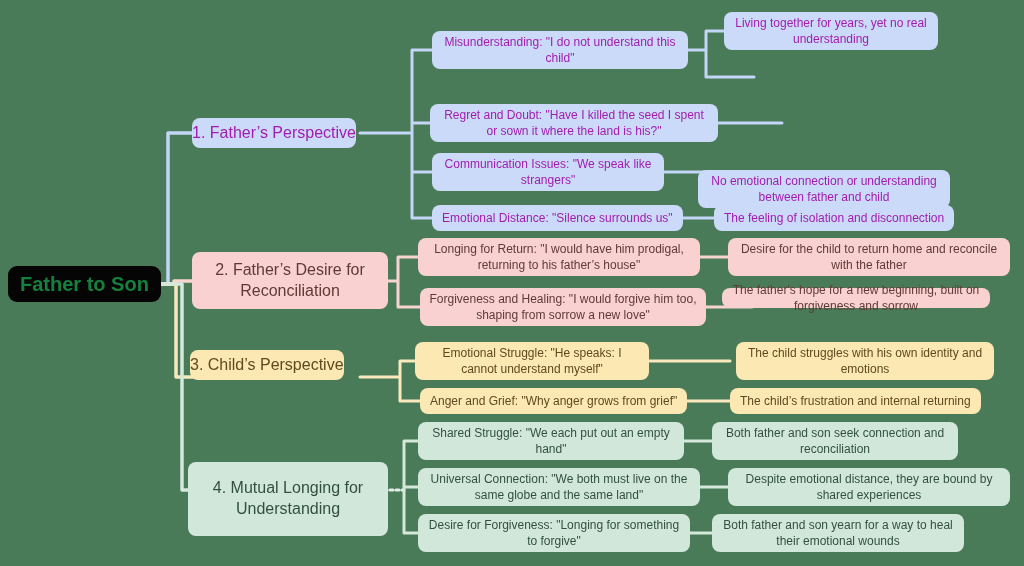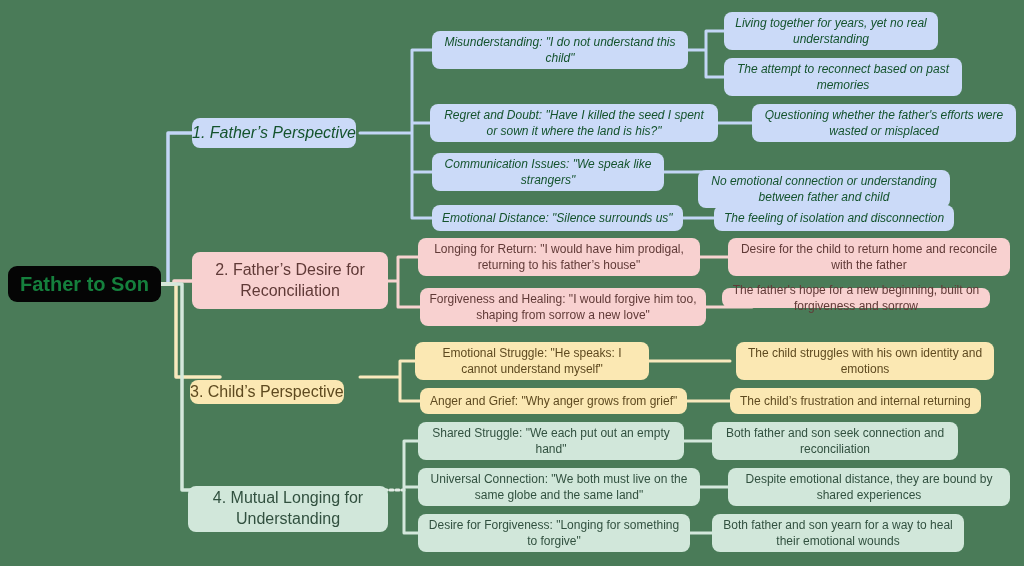--- a/index.html
+++ b/index.html
@@ -28,21 +28,21 @@
   .one{white-space:nowrap;padding:4px 10px;}
   .hdr{font-size:16px;line-height:1.3;}
   .hdr.one{padding:4px 0;}
   .root{
     background:#050505;color:#15803d;
     font-size:20px;font-weight:bold;
     white-space:nowrap;
     padding:6px 12px;
     border-radius:9px;
   }
-  .b1{background:#cbdaf8;color:#14532d;font-style:italic;}
+  .b1{background:#cbdaf8;color:#a21caf;}
   .b2{background:#f8d1d0;color:#603a37;}
   .b3{background:#fbe8b3;color:#5e4a20;}
   .b4{background:#d1e7da;color:#31503f;}
 </style>
 </head>
 <body>
 
 <div id="canvas">
 
   <svg id="links" width="1024" height="566" fill="none" stroke-linecap="round" stroke-linejoin="round">
@@ -60,41 +60,39 @@
     <path stroke="#d4e8dc" stroke-width="3.5" d="M120 284 L182 284 L182 490 L220 490"></path>
     <path stroke="#e3ece6" stroke-width="3" stroke-dasharray="3 3" d="M384 490 L404 490"></path>
     <path stroke="#d4e8dc" stroke-width="3" d="M404 441 L404 533 M404 441 L742 441 M404 487 L758 487 M404 533 L742 533"></path>
   </svg>
 
   <div class="node root" style="left:8px;top:266px;height:36px">Father to Son</div>
 
   <div class="node hdr one b1" style="left:192px;top:118px;height:30px">1. Father’s Perspective</div>
   <div class="node b1" style="left:432px;top:31px;width:256px;height:38px">Misunderstanding: "I do not understand this child"</div>
   <div class="node b1" style="left:724px;top:12px;width:214px;height:38px">Living together for years, yet no real understanding</div>
-  <div class="node b1" style="left:724px;top:58px;width:238px;height:38px">The attempt to reconnect based on past memories</div>
   <div class="node b1" style="left:430px;top:104px;width:288px;height:38px">Regret and Doubt: "Have I killed the seed I spent or sown it where the land is his?"</div>
-  <div class="node b1" style="left:752px;top:104px;width:264px;height:38px">Questioning whether the father's efforts were wasted or misplaced</div>
   <div class="node b1" style="left:432px;top:153px;width:232px;height:38px">Communication Issues: "We speak like strangers"</div>
   <div class="node b1" style="left:698px;top:170px;width:252px;height:38px">No emotional connection or understanding between father and child</div>
   <div class="node one b1" style="left:432px;top:205px;height:26px">Emotional Distance: "Silence surrounds us"</div>
   <div class="node one b1" style="left:714px;top:205px;height:26px">The feeling of isolation and disconnection</div>
 
   <div class="node hdr b2" style="left:192px;top:252px;width:196px;height:57px">2. Father’s Desire for Reconciliation</div>
   <div class="node b2" style="left:418px;top:238px;width:282px;height:38px">Longing for Return: "I would have him prodigal, returning to his father’s house"</div>
   <div class="node b2" style="left:728px;top:238px;width:282px;height:38px">Desire for the child to return home and reconcile with the father</div>
   <div class="node b2" style="left:420px;top:288px;width:286px;height:38px">Forgiveness and Healing: "I would forgive him too, shaping from sorrow a new love"</div>
   <div class="node b2" style="left:722px;top:288px;width:268px;height:20px">The father's hope for a new beginning, built on forgiveness and sorrow</div>
 
-  <div class="node hdr one b3" style="left:190px;top:380px;height:24px">3. Child’s Perspective</div>
+  <div class="node hdr one b3" style="left:190px;top:350px;height:30px">3. Child’s Perspective</div>
   <div class="node b3" style="left:415px;top:342px;width:234px;height:38px">Emotional Struggle: "He speaks: I cannot understand myself"</div>
   <div class="node b3" style="left:736px;top:342px;width:258px;height:38px">The child struggles with his own identity and emotions</div>
   <div class="node one b3" style="left:420px;top:388px;height:26px">Anger and Grief: "Why anger grows from grief"</div>
   <div class="node one b3" style="left:730px;top:388px;height:26px">The child’s frustration and internal returning</div>
 
-  <div class="node hdr b4" style="left:188px;top:486px;width:200px;height:46px">4. Mutual Longing for Understanding</div>
+  <div class="node hdr b4" style="left:188px;top:462px;width:200px;height:74px">4. Mutual Longing for Understanding</div>
   <div class="node b4" style="left:418px;top:422px;width:266px;height:38px">Shared Struggle: "We each put out an empty hand"</div>
   <div class="node b4" style="left:712px;top:422px;width:246px;height:38px">Both father and son seek connection and reconciliation</div>
   <div class="node b4" style="left:418px;top:468px;width:282px;height:38px">Universal Connection: "We both must live on the same globe and the same land"</div>
   <div class="node b4" style="left:728px;top:468px;width:282px;height:38px">Despite emotional distance, they are bound by shared experiences</div>
   <div class="node b4" style="left:418px;top:514px;width:272px;height:38px">Desire for Forgiveness: "Longing for something to forgive"</div>
   <div class="node b4" style="left:712px;top:514px;width:252px;height:38px">Both father and son yearn for a way to heal their emotional wounds</div>
 
 </div>
 
 </body></html>

